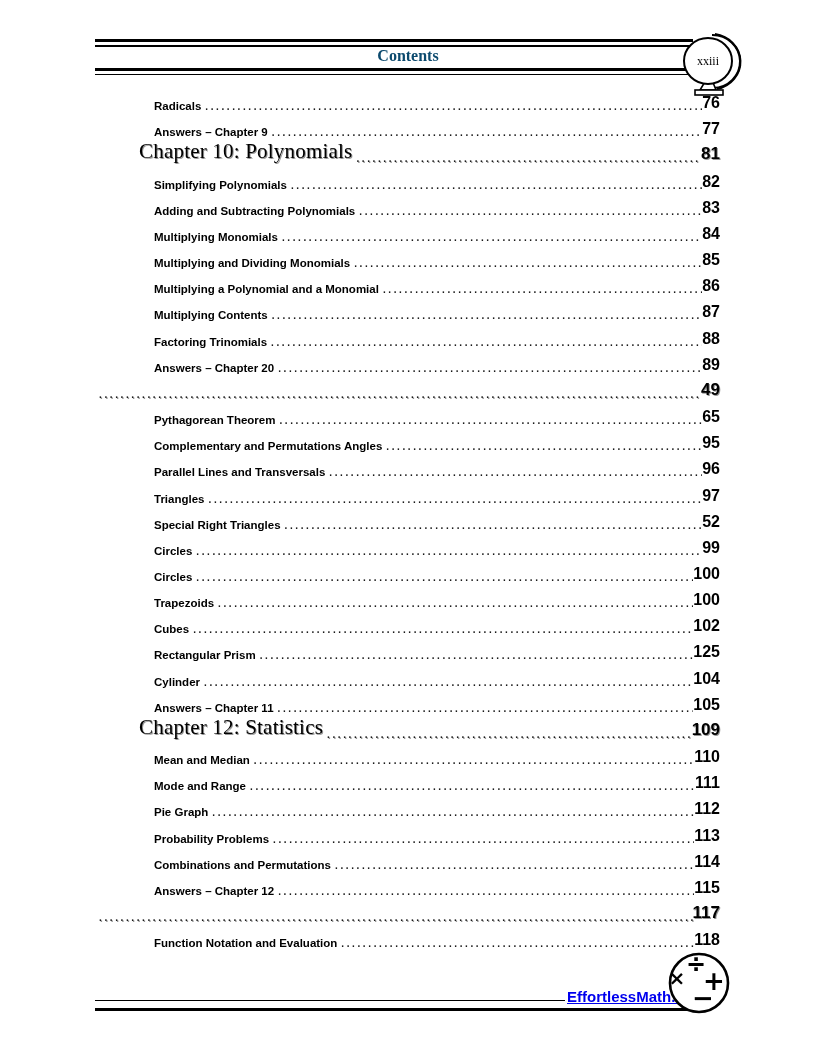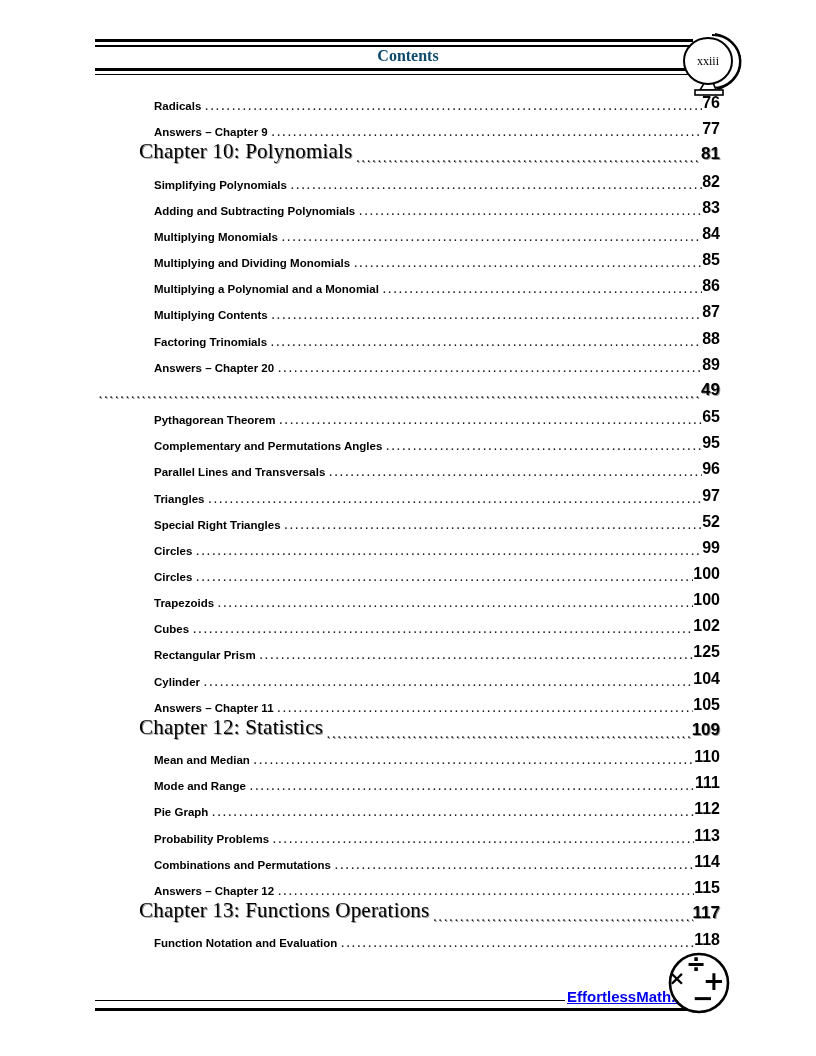--- a/index.html
+++ b/index.html
@@ -231,21 +231,20 @@
       <span class="label">Combinations and Permutations</span>
       <span class="leader">................................................................................................................................................................................................................................................</span>
       <span class="page-num">114</span>
     </div>
       <div class="row sub">
       <span class="label">Answers – Chapter 12</span>
       <span class="leader">................................................................................................................................................................................................................................................</span>
       <span class="page-num">115</span>
     </div>
       <div class="row chapter">
-      <span class="label">Chapter 13: Functions Operations</span>
       <span class="leader">................................................................................................................................................................................................................................................</span>
       <span class="page-num">117</span>
     </div>
       <div class="row sub">
       <span class="label">Function Notation and Evaluation</span>
       <span class="leader">................................................................................................................................................................................................................................................</span>
       <span class="page-num">118</span>
     </div>
     </div>
 

